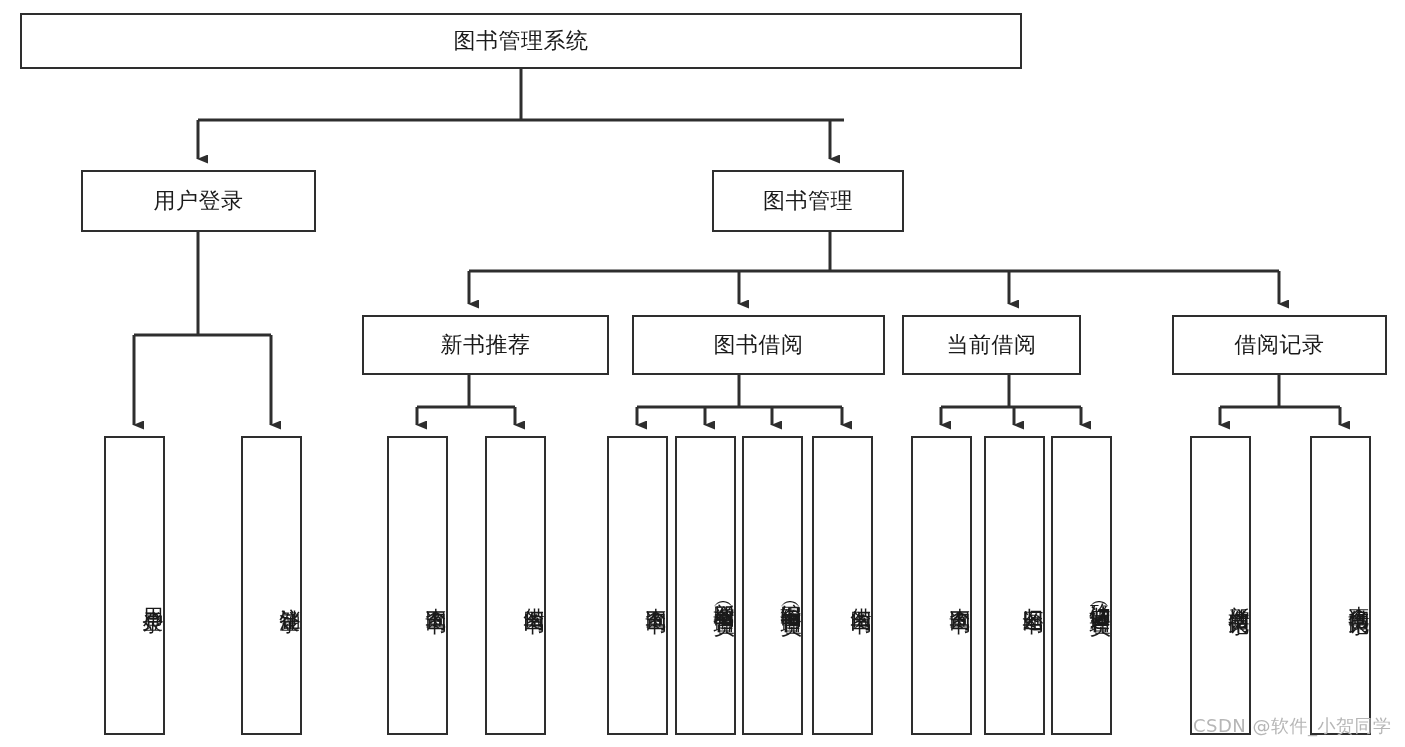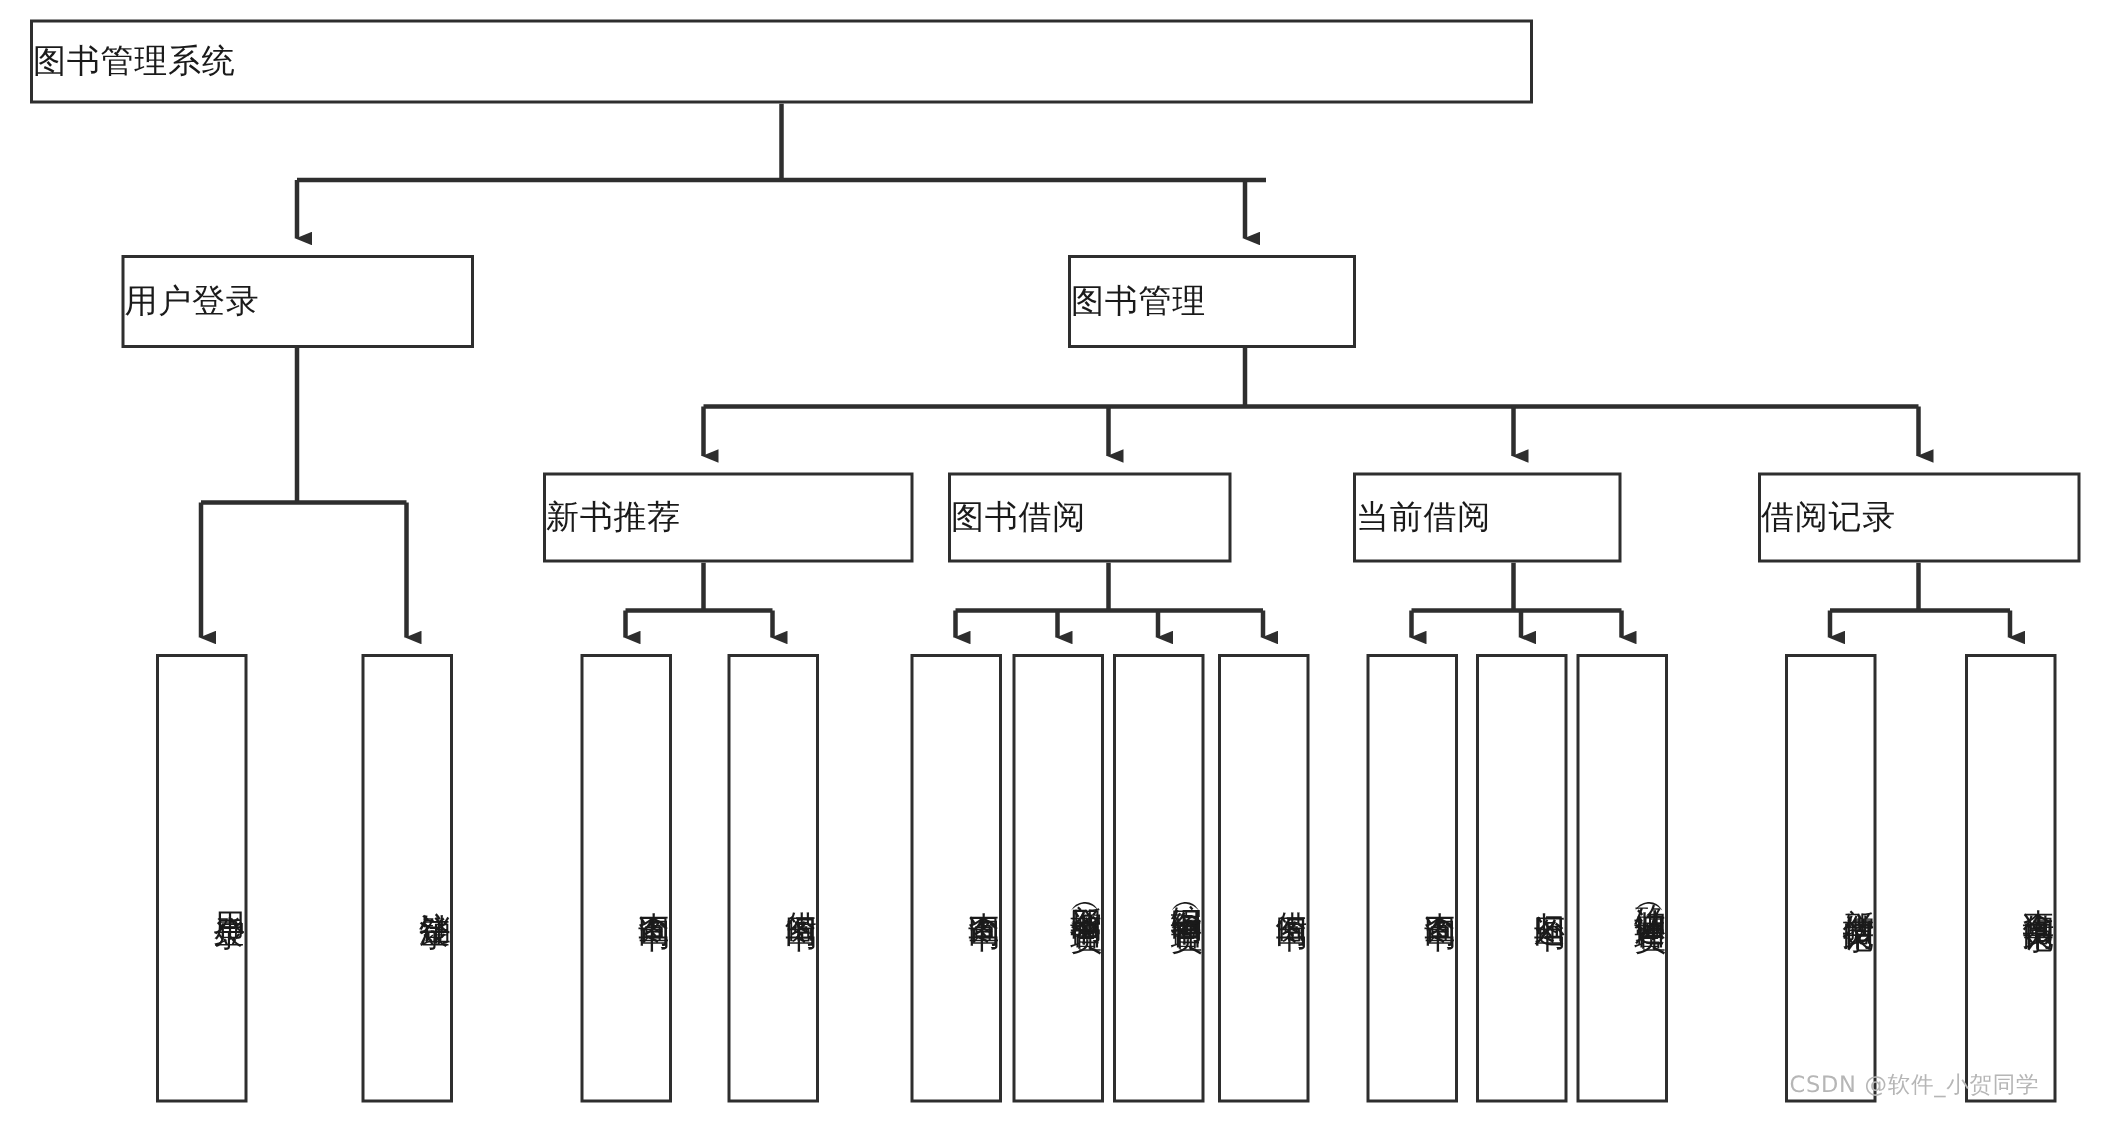--- a/index.html
+++ b/index.html
@@ -24,41 +24,41 @@
     width: 1405px;
     height: 747px;
   }
   .node {
     position: absolute;
     box-sizing: border-box;
     background: #ffffff;
     border: 2px solid #2e2e2e;
     display: flex;
     align-items: center;
-    justify-content: flex-start;
+    justify-content: center;
     color: #1a1a1a;
   }
   .node-h {
     font-size: 22px;
     letter-spacing: 0.5px;
     white-space: nowrap;
   }
   .node-v {
     writing-mode: vertical-rl;
     text-orientation: upright;
     font-size: 21px;
     letter-spacing: 2px;
     line-height: 1;
     padding-top: 18px;
     align-items: flex-start;
     justify-content: center;
   }
   .watermark {
     position: absolute;
-    font-size: 15px;
+    font-size: 18px;
     color: #b6b6b6;
     white-space: nowrap;
     letter-spacing: 0.5px;
   }
 </style>
 </head>
 <body>
 
 <div id="canvas">
 
@@ -133,21 +133,21 @@
         <span>用户登录</span>
       </div>
       <div class="node node-h" style="left: 712px; top: 170px; width: 192px; height: 62px;">
         <span>图书管理</span>
       </div>
     </div>
   <div id="level2-container">
       <div class="node node-h" style="left: 362px; top: 315px; width: 247px; height: 60px;">
         <span>新书推荐</span>
       </div>
-      <div class="node node-h" style="left: 632px; top: 315px; width: 189px; height: 60px;">
+      <div class="node node-h" style="left: 632px; top: 315px; width: 253px; height: 60px;">
         <span>图书借阅</span>
       </div>
       <div class="node node-h" style="left: 902px; top: 315px; width: 179px; height: 60px;">
         <span>当前借阅</span>
       </div>
       <div class="node node-h" style="left: 1172px; top: 315px; width: 215px; height: 60px;">
         <span>借阅记录</span>
       </div>
     </div>
   <div id="leaves-container">

